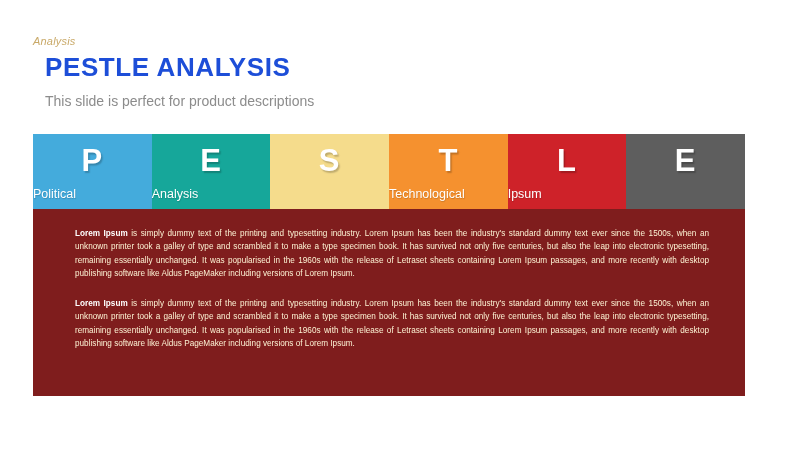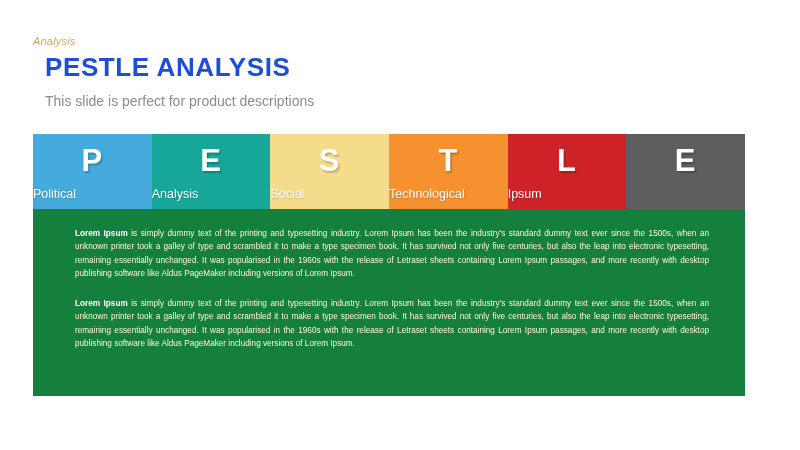--- a/index.html
+++ b/index.html
@@ -129,33 +129,32 @@
       <div class="pestle-col" style="background: rgb(68, 171, 220);">
         <div class="pestle-letter">P</div>
         <div class="pestle-label">Political</div>
       </div>
       <div class="pestle-col" style="background: rgb(22, 167, 154);">
         <div class="pestle-letter">E</div>
         <div class="pestle-label">Analysis</div>
       </div>
       <div class="pestle-col" style="background: rgb(245, 220, 140);">
         <div class="pestle-letter">S</div>
-        <div class="pestle-label">Social</div>
       </div>
       <div class="pestle-col" style="background: rgb(245, 145, 47);">
         <div class="pestle-letter">T</div>
         <div class="pestle-label">Technological</div>
       </div>
       <div class="pestle-col" style="background: rgb(206, 34, 41);">
         <div class="pestle-letter">L</div>
         <div class="pestle-label">Ipsum</div>
       </div>
       <div class="pestle-col" style="background: rgb(94, 94, 94);">
         <div class="pestle-letter">E</div>
       </div>
     </div>
 
-  <div id="pestle-body" style="background: #15803d;">
+  <div id="pestle-body" style="background: #7f1d1d;">
       <p class="body-paragraph"><span class="lead">Lorem Ipsum</span><span> is simply dummy text of the printing and typesetting industry. Lorem Ipsum has been the industry's standard dummy text ever since the 1500s, when an unknown printer took a galley of type and scrambled it to make a type specimen book. It has survived not only five centuries, but also the leap into electronic typesetting, remaining essentially unchanged. It was popularised in the 1960s with the release of Letraset sheets containing Lorem Ipsum passages, and more recently with desktop publishing software like Aldus PageMaker including versions of Lorem Ipsum.</span></p>
       <p class="body-paragraph"><span class="lead">Lorem Ipsum</span><span> is simply dummy text of the printing and typesetting industry. Lorem Ipsum has been the industry's standard dummy text ever since the 1500s, when an unknown printer took a galley of type and scrambled it to make a type specimen book. It has survived not only five centuries, but also the leap into electronic typesetting, remaining essentially unchanged. It was popularised in the 1960s with the release of Letraset sheets containing Lorem Ipsum passages, and more recently with desktop publishing software like Aldus PageMaker including versions of Lorem Ipsum.</span></p>
     </div>
 
 </div>
 
 </body></html>

